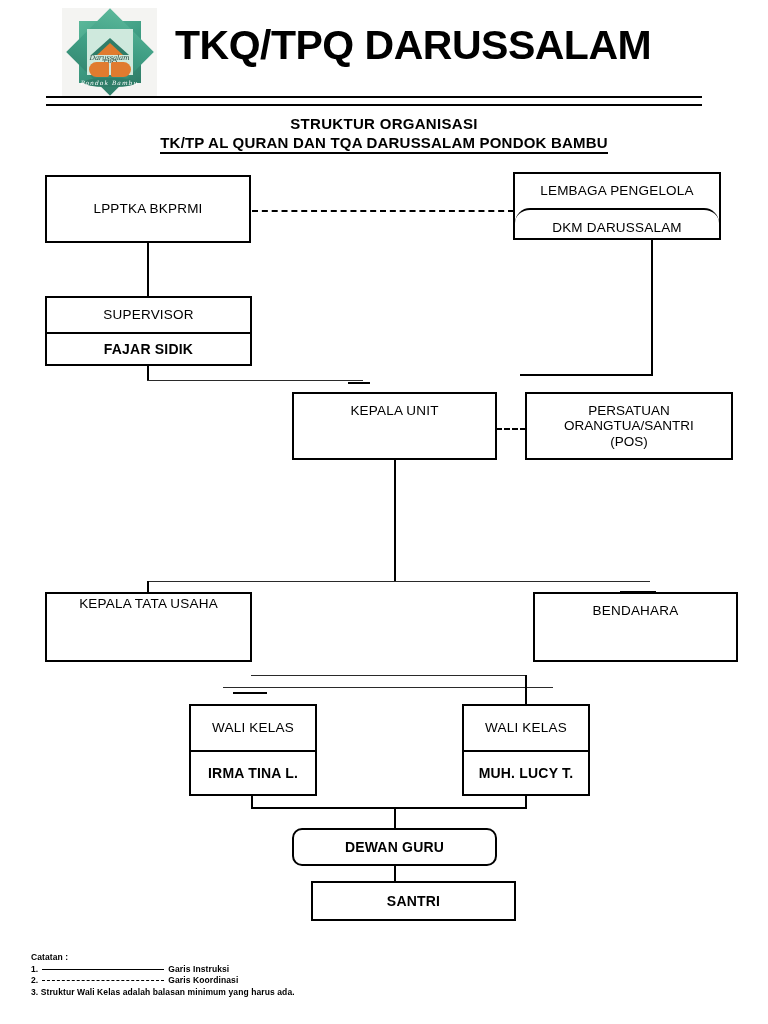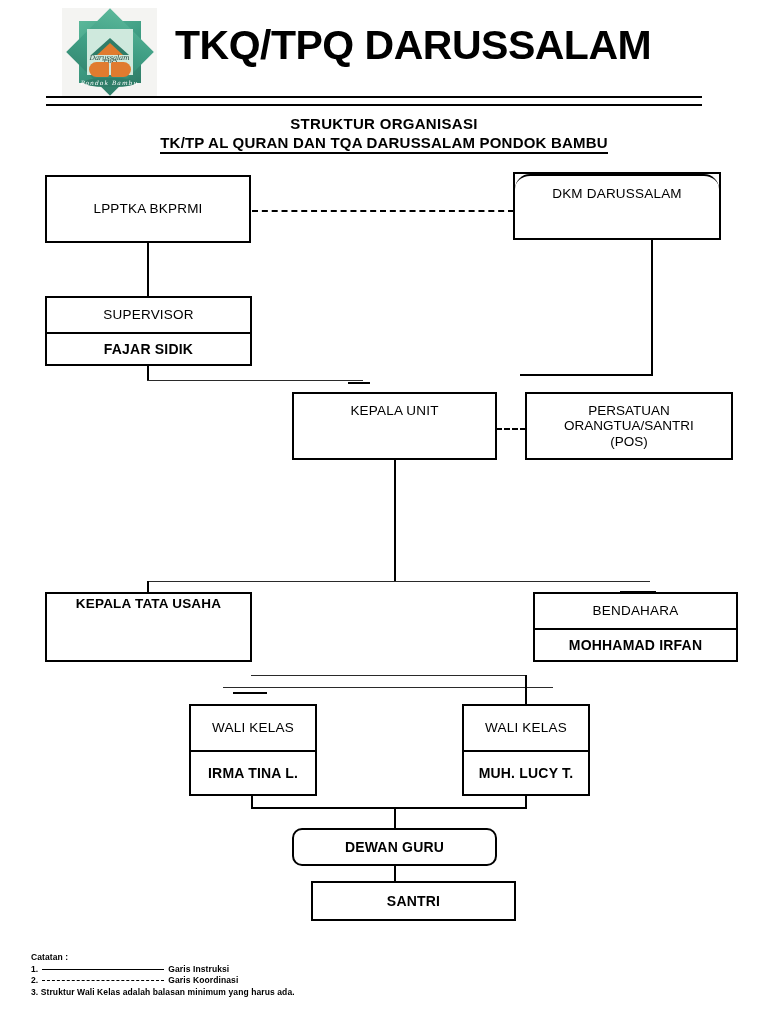--- a/index.html
+++ b/index.html
@@ -281,20 +281,21 @@
   <div class="ln h" style="left:251px; top:807px; width:276px;"></div>
   <div class="ln v" style="left:394px; top:807px; height:22px;"></div>
 
   <div class="ln v" style="left:394px; top:866px; height:16px;"></div>
 
   <div class="node" style="left:45px; top:175px; width:206px; height:68px;">
     <div class="cell title" style="height:100%;">LPPTKA BKPRMI</div>
   </div>
 
   <div class="node" style="left:513px; top:172px; width:208px; height:68px;">
+    <div class="cell title" style="height:34px;">LEMBAGA PENGELOLA</div>
     <div class="cell title divider" style="height:38px;border-radius:15px;">DKM DARUSSALAM</div>
   </div>
 
   <div class="node" style="left:45px; top:296px; width:207px; height:70px;">
     <div class="cell title" style="height:34px;">SUPERVISOR</div>
     <div class="cell name divider" style="height:32px;">FAJAR SIDIK</div>
   </div>
 
   <div class="node" style="left:292px; top:392px; width:205px; height:68px;">
     <div class="cell title" style="height:33px;">KEPALA UNIT</div>
@@ -302,26 +303,25 @@
 
   <div class="node" style="left:525px; top:392px; width:208px; height:68px;">
     <div class="cell multi" style="height:100%;">
       <span>PERSATUAN</span>
       <span>ORANGTUA/SANTRI</span>
       <span>(POS)</span>
     </div>
   </div>
 
   <div class="node" style="left:45px; top:592px; width:207px; height:70px;">
-    <div class="cell title" style="height:20px;font-weight:bold;">KEPALA TATA USAHA</div>
+    <div class="cell title" style="height:20px;">KEPALA TATA USAHA</div>
   </div>
 
   <div class="node" style="left:533px; top:592px; width:205px; height:70px;">
     <div class="cell title" style="height:34px;">BENDAHARA</div>
-    <div class="cell name divider" style="height:32px;">MOHHAMAD IRFAN</div>
   </div>
 
   <div class="node" style="left:189px; top:704px; width:128px; height:92px;">
     <div class="cell title" style="height:44px;">WALI KELAS</div>
     <div class="cell name divider" style="height:44px;">IRMA TINA L.</div>
   </div>
 
   <div class="node" style="left:462px; top:704px; width:128px; height:92px;">
     <div class="cell title" style="height:44px;">WALI KELAS</div>
     <div class="cell name divider" style="height:44px;">MUH. LUCY T.</div>

